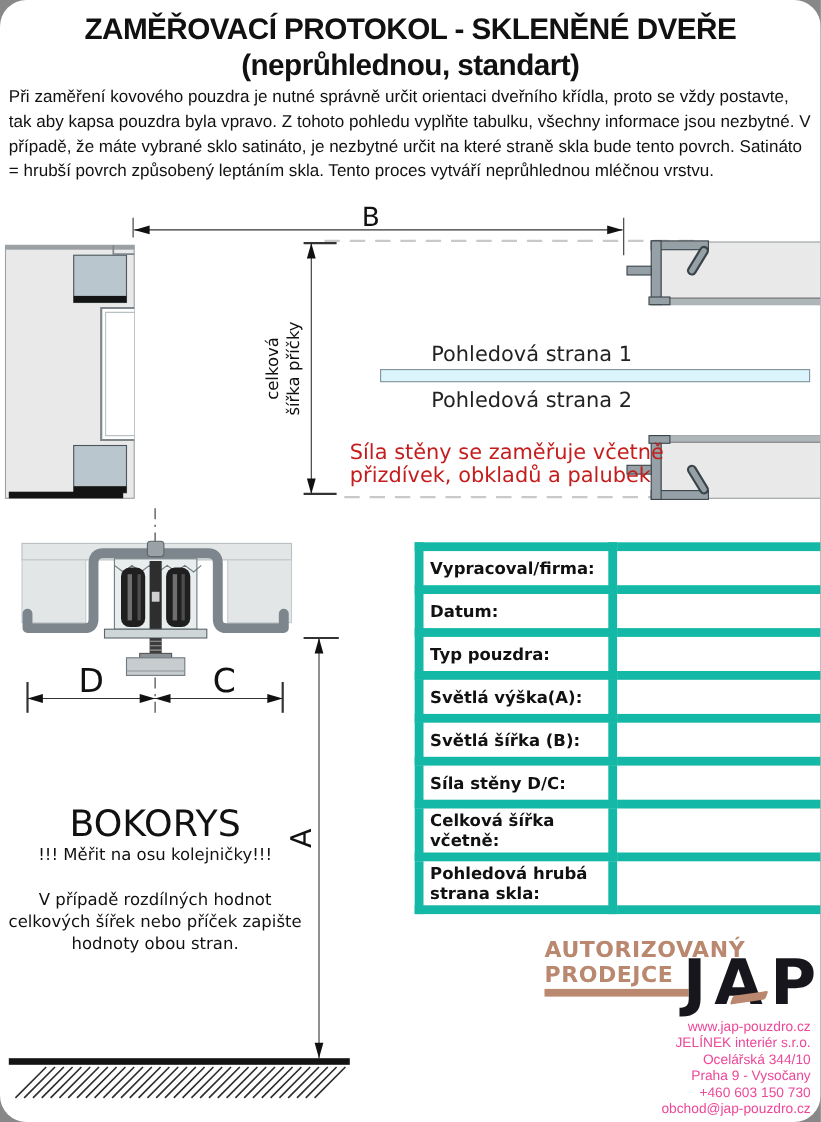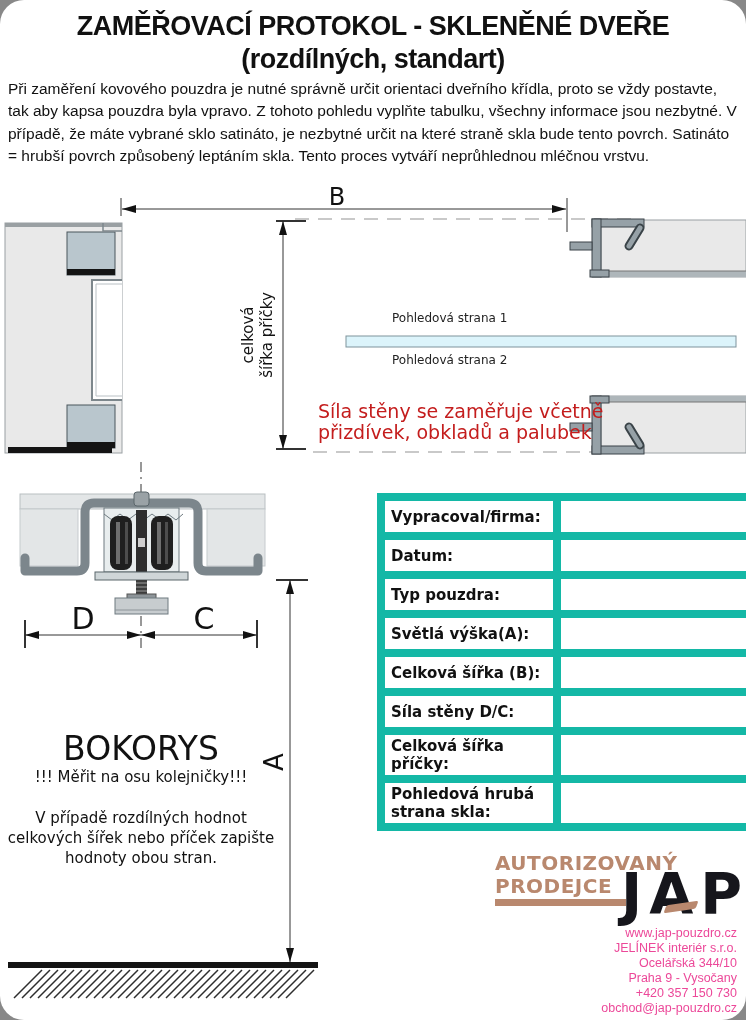--- a/index.html
+++ b/index.html
@@ -3,21 +3,21 @@
 <meta charset="utf-8">
 <style>
   html,body{margin:0;padding:0;background:#888;}
   .page{position:relative;width:746px;height:1020px;margin:0 auto;background:#ffffff;
         font-family:"Liberation Sans",sans-serif;color:#111;overflow:hidden;border-radius:24px;}
   .abs{position:absolute;}
   .title{top:10px;left:0;width:746px;text-align:center;font-weight:bold;
          font-size:27px;line-height:33px;letter-spacing:-0.5px;font-family:"Liberation Sans",sans-serif;}
   .intro{top:78px;left:8px;width:733px;font-size:15.5px;line-height:22.3px;}
   .dj{font-family:"DejaVu Sans",sans-serif;}
-  .view-label{font-size:12px;color:#222;}
+  .view-label{font-size:19px;color:#222;}
   .red-note{top:401px;left:318px;font-size:19px;line-height:21px;color:#c41d1d;}
   svg text{font-family:"DejaVu Sans",sans-serif;fill:#111;}
   .drawing{top:0;left:0;}
   
   .form-table{position:absolute;top:493px;left:377px;width:357px;height:312px;
               border-collapse:collapse;table-layout:fixed;}
   .form-table td{border:8px solid #14b8a6;vertical-align:middle;}
   .form-table td.lbl{width:158px;font-family:"DejaVu Sans",sans-serif;font-weight:bold;
                      font-size:15px;line-height:18px;padding:2px 4px 2px 6px;}
   .form-table td.val{width:197px;}
@@ -37,21 +37,21 @@
               transform:skewX(-28deg) rotate(-9deg);border-radius:2px;}
   .contact{top:926px;right:9px;width:240px;text-align:right;font-size:12.5px;line-height:15px;color:#ec4899;}
 </style>
 </head>
 <body>
 
 <div class="page">
 
   <div class="abs title">
     <div>ZAMĚŘOVACÍ PROTOKOL - SKLENĚNÉ DVEŘE</div>
-    <div>(rozdílných, standart)</div>
+    <div>(neprůhlednou, standart)</div>
   </div>
 
   <div class="abs intro">Při zaměření kovového pouzdra je nutné správně určit orientaci dveřního křídla, proto se vždy postavte, tak aby kapsa pouzdra byla vpravo. Z tohoto pohledu vyplňte tabulku, všechny informace jsou nezbytné. V případě, že máte vybrané sklo satináto, je nezbytné určit na které straně skla bude tento povrch. Satináto = hrubší povrch způsobený leptáním skla. Tento proces vytváří neprůhlednou mléčnou vrstvu.</div>
 
   <svg class="abs drawing" width="746" height="1020" viewBox="0 0 746 1020">
 
     <g>
       <line x1="295" y1="219" x2="638" y2="219" stroke="#c9c9c9" stroke-width="2" stroke-dasharray="14 9"></line>
       <line x1="313" y1="452" x2="638" y2="452" stroke="#c9c9c9" stroke-width="2" stroke-dasharray="14 9"></line>
     </g>
@@ -180,29 +180,29 @@
     </tr>
     <tr>
       <td class="lbl">Typ pouzdra:</td>
       <td class="val"></td>
     </tr>
     <tr>
       <td class="lbl">Světlá výška(A):</td>
       <td class="val"></td>
     </tr>
     <tr>
-      <td class="lbl">Celková šířka (B):</td>
+      <td class="lbl">Světlá šířka (B):</td>
       <td class="val"></td>
     </tr>
     <tr>
       <td class="lbl">Síla stěny D/C:</td>
       <td class="val"></td>
     </tr>
     <tr>
-      <td class="lbl">Celková šířka příčky:</td>
+      <td class="lbl">Celková šířka včetně:</td>
       <td class="val"></td>
     </tr>
     <tr>
       <td class="lbl">Pohledová hrubá strana skla:</td>
       <td class="val"></td>
     </tr>
   </tbody>
     </table>
 
   <div class="abs dealer">
@@ -211,17 +211,17 @@
   </div>
   <div class="abs dealer-bar"></div>
   <div class="abs jap">JAP</div>
   <div class="abs jap-swoosh"></div>
 
   <div class="abs contact">
     <div>www.jap-pouzdro.cz</div>
     <div>JELÍNEK interiér s.r.o.</div>
     <div>Ocelářská 344/10</div>
     <div>Praha 9 - Vysočany</div>
-    <div>+420 357 150 730</div>
+    <div>+460 603 150 730</div>
     <div>obchod@jap-pouzdro.cz</div>
   </div>
 
 </div>
 
 </body></html>

